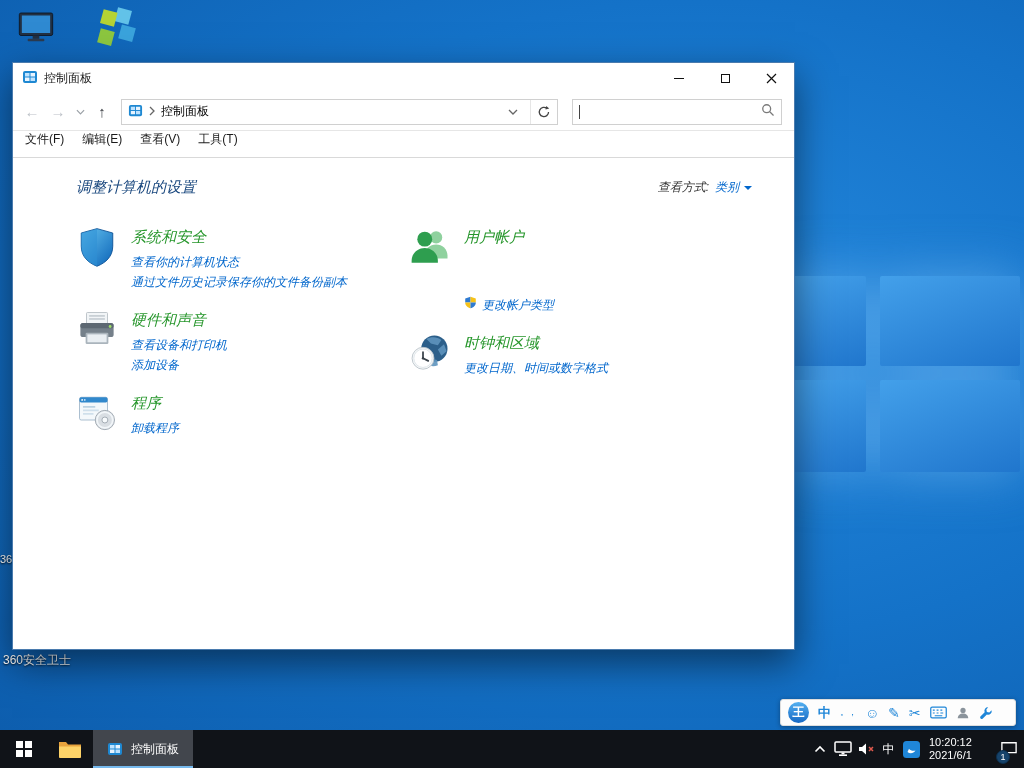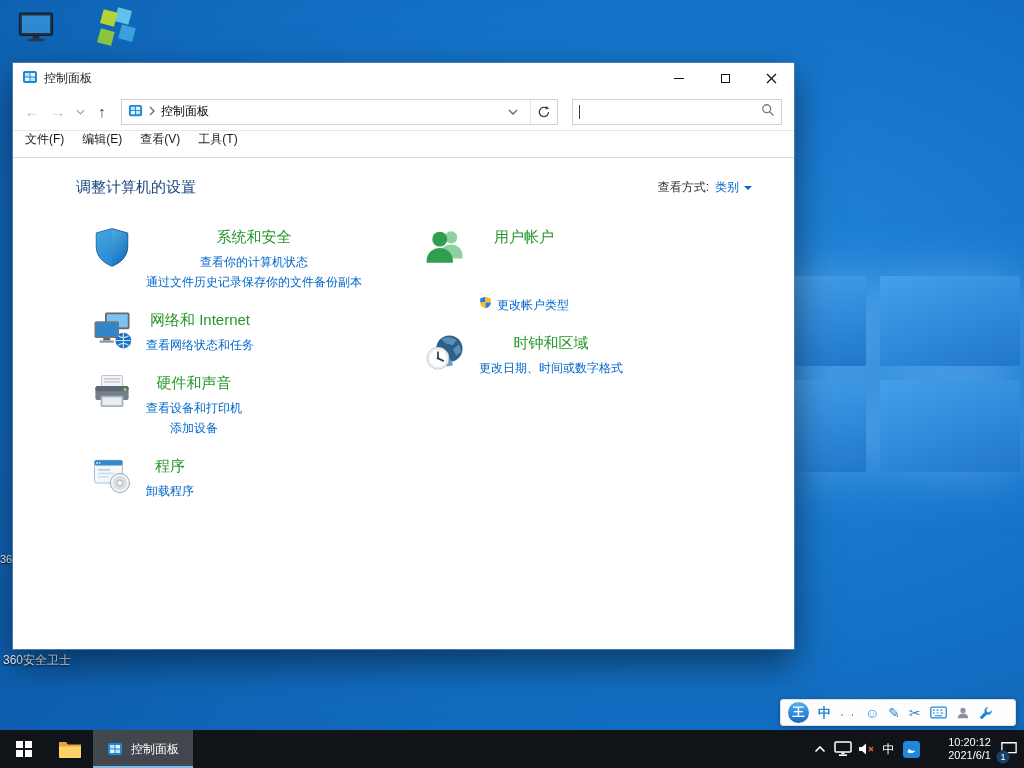--- a/index.html
+++ b/index.html
@@ -44,28 +44,28 @@
   .refresh { width:27px; height:100%; border-left:1px solid #e6e6e6; display:flex; align-items:center; justify-content:center; }
   .search { width:210px; height:26px; border:1px solid #d0d0d0; margin-left:10px;
     display:flex; align-items:center; padding:0 6px; background:#fff; }
   .caret { width:1px; height:14px; background:#444; }
   .sval { flex:1; font-size:12px; }
 
   .menubar { flex:0 0 27px; display:flex; align-items:flex-start; padding-left:4px; gap:2px;
     border-bottom:1px solid #d9d9d9; }
   .menu { padding:0 8px; font-size:12px; color:#1a1a1a; cursor:default; }
 
-  .content { flex:1; position:relative; background:#fff; }
+  .content { flex:1; position:relative; background:#fff;font-style:italic; }
   .chead { position:absolute; left:63px; right:42px; top:20px; display:flex; align-items:center; }
   .heading { font-size:15px; color:#19477e; }
   .viewby { margin-left:auto; display:flex; align-items:center; gap:6px; font-size:12px; color:#333; }
   .vlink { color:#0066cc; display:flex; align-items:center; gap:5px; }
   .tri { width:0; height:0; border-left:4px solid transparent; border-right:4px solid transparent; border-top:4px solid #0066cc; }
 
-  .cols { position:absolute; left:78px; top:68px; display:flex;text-align:center; }
+  .cols { position:absolute; left:63px; top:68px; display:flex; }
   .col { width:333px; display:flex; flex-direction:column; }
   .cat { display:flex; gap:13px; margin-bottom:17px; }
   .cicon { flex:0 0 42px; width:42px; height:42px; cursor:pointer; }
   .ctxt { padding-top:1px; }
   .ctitle { display:block; font-size:15px; color:#26962b; margin:1px 0 5px; }
   .clink { display:block; font-size:12px; color:#0066cc; line-height:20px; }
   .ulink { display:flex; align-items:center; gap:5px;margin-top:48px; }
 
   
   .imebar { position:absolute; right:8px; bottom:42px; width:236px; height:27px; z-index:60;
@@ -83,21 +83,21 @@
   .tb-start { width:47px; display:flex; align-items:center; justify-content:center; cursor:pointer; }
   .winlogo { display:grid; grid-template-columns:7px 7px; grid-template-rows:7px 7px; gap:2px; }
   .winlogo i { background:#fff; display:block; }
   .tb-btn { width:46px; display:flex; align-items:center; justify-content:center; cursor:pointer; }
   .tb-app { display:flex; align-items:center; gap:8px; padding:0 14px; color:#fff; font-size:12px;
     background:#42464d; box-shadow:inset 0 -2px 0 #76b9ed; cursor:pointer; }
   .tb-spacer { flex:1; }
   .tray { display:flex; align-items:center; padding-right:4px; }
   .tr { width:23px; height:100%; display:flex; align-items:center; justify-content:center; color:#fff; position:relative; cursor:pointer; }
   .trtext { font-size:12px; }
-  .clock { color:#fff; font-size:11px; line-height:13px; text-align:right; margin:0 6px; min-width:62px; cursor:pointer; }
+  .clock { color:#fff; font-size:11px; line-height:13px; text-align:left; margin:0 6px; min-width:62px; cursor:pointer; }
   .badge { position:absolute; left:-1px; bottom:4px; min-width:14px; height:14px; border-radius:7px;
     background:#16436b; border:1px solid #0c2e4c; color:#fff; font-size:9px;
     display:flex; align-items:center; justify-content:center; padding:0 2px; }
 </style>
 </head>
 <body>
 
 <div class="desktop">
 
   <div class="wlogo">
@@ -240,38 +240,20 @@
                 <path d="M24 3 L24 46 C14 42 6 35 6 23 V8 Z" fill="#2e8fd6" opacity=".55"></path>
               </svg>
             </span>
             <div class="ctxt">
               <a class="ctitle">系统和安全</a>
               <a class="clink">查看你的计算机状态</a>
               <a class="clink">通过文件历史记录保存你的文件备份副本</a>
             </div>
           </div>
 
-          <div class="cat">
-            <span class="cicon">
-              <svg viewBox="0 0 48 48" width="42" height="42">
-                <rect x="16" y="4" width="28" height="19" rx="2" fill="#5d6a73"></rect>
-                <rect x="18" y="6" width="24" height="15" fill="#7ec3ef"></rect>
-                <rect x="4" y="14" width="28" height="19" rx="2" fill="#6b7880"></rect>
-                <rect x="6" y="16" width="24" height="15" fill="#2f86c8"></rect>
-                <rect x="14" y="33" width="8" height="3" fill="#5d6a73"></rect>
-                <rect x="10" y="36" width="16" height="2.5" fill="#8a959c"></rect>
-                <circle cx="37" cy="36" r="9" fill="#1b72c0"></circle>
-                <path d="M28.5 36 h17 M37 27.5 v17 M31 30.5 c4 3 8 3 12 0 M31 41.5 c4 -3 8 -3 12 0" stroke="#bfe2f8" stroke-width="1.4" fill="none"></path>
-              </svg>
-            </span>
-            <div class="ctxt">
-              <a class="ctitle">网络和 Internet</a>
-              <a class="clink">查看网络状态和任务</a>
-            </div>
-          </div>
 
           <div class="cat">
             <span class="cicon">
               <svg viewBox="0 0 48 48" width="42" height="42">
                 <rect x="12" y="4" width="24" height="14" rx="1" fill="#f2f5f7" stroke="#b7bec4"></rect>
                 <rect x="15" y="7" width="18" height="1.8" fill="#c3cbd1"></rect>
                   <rect x="15" y="10.5" width="18" height="1.8" fill="#c3cbd1"></rect>
                 <rect x="5" y="16" width="38" height="16" rx="3" fill="#75808a"></rect>
                 <rect x="5" y="16" width="38" height="6" rx="3" fill="#5d6872"></rect>
                 <circle cx="39" cy="20" r="1.6" fill="#9fe066"></circle>

